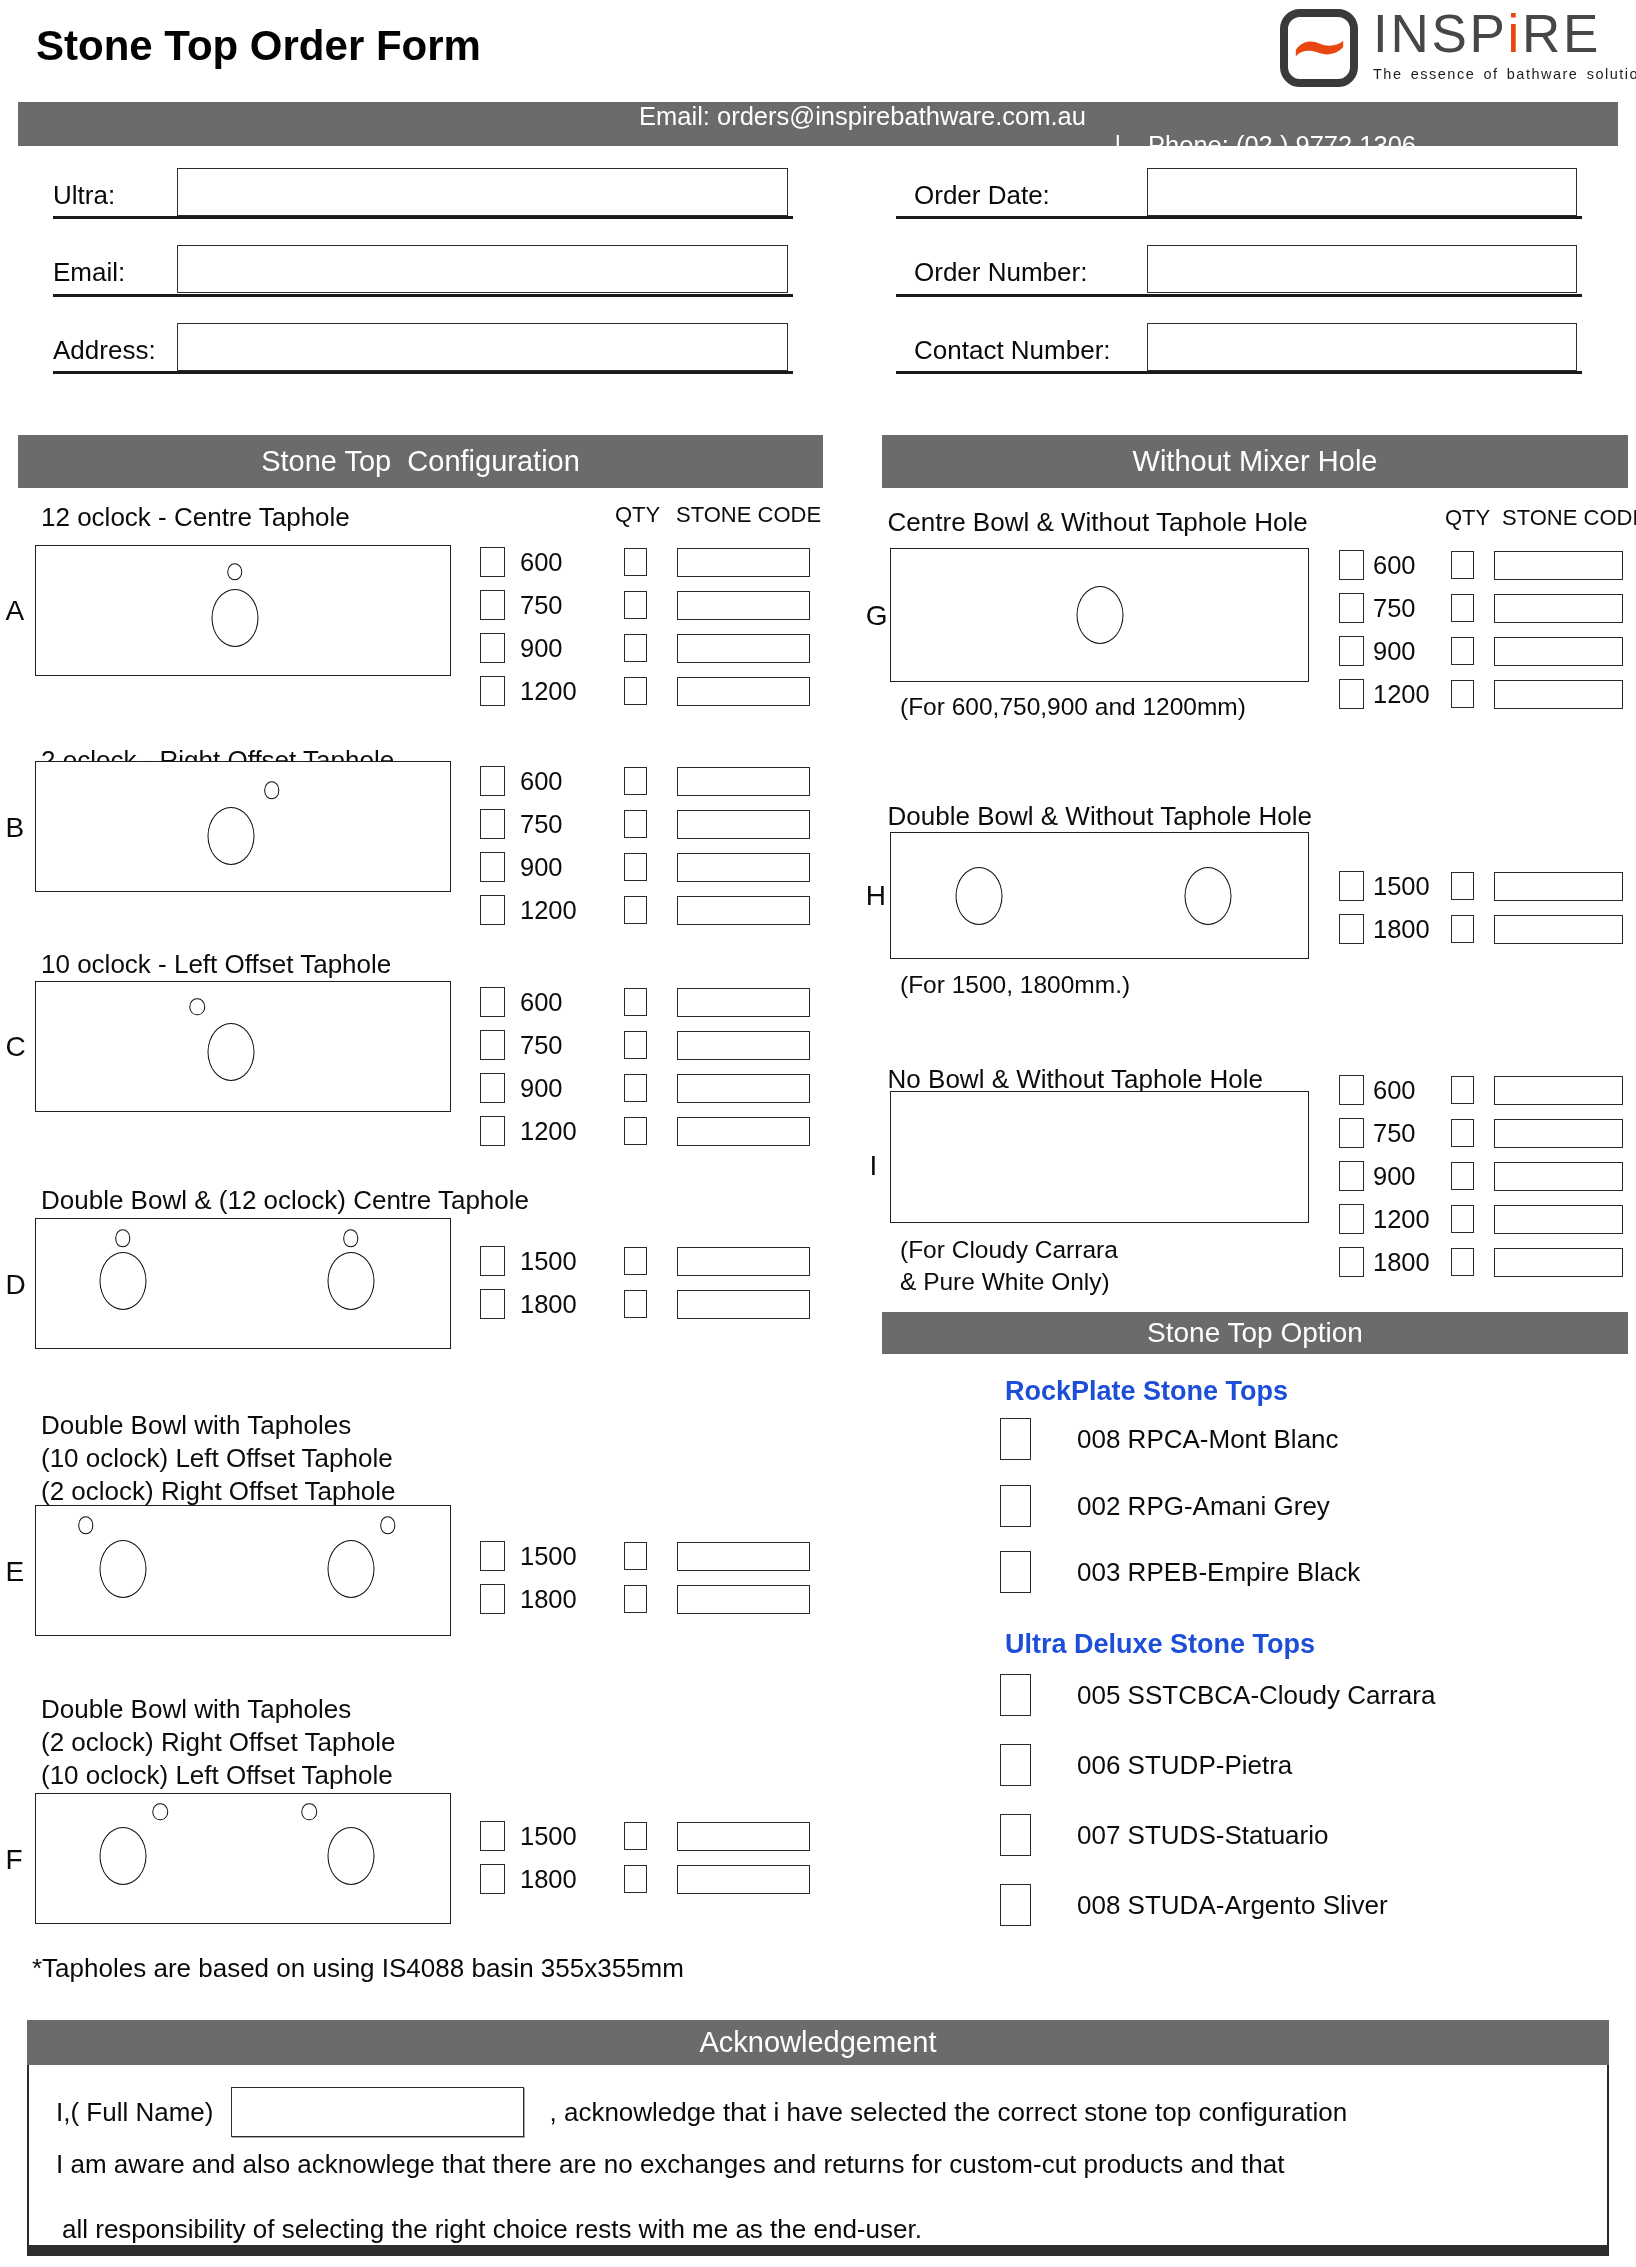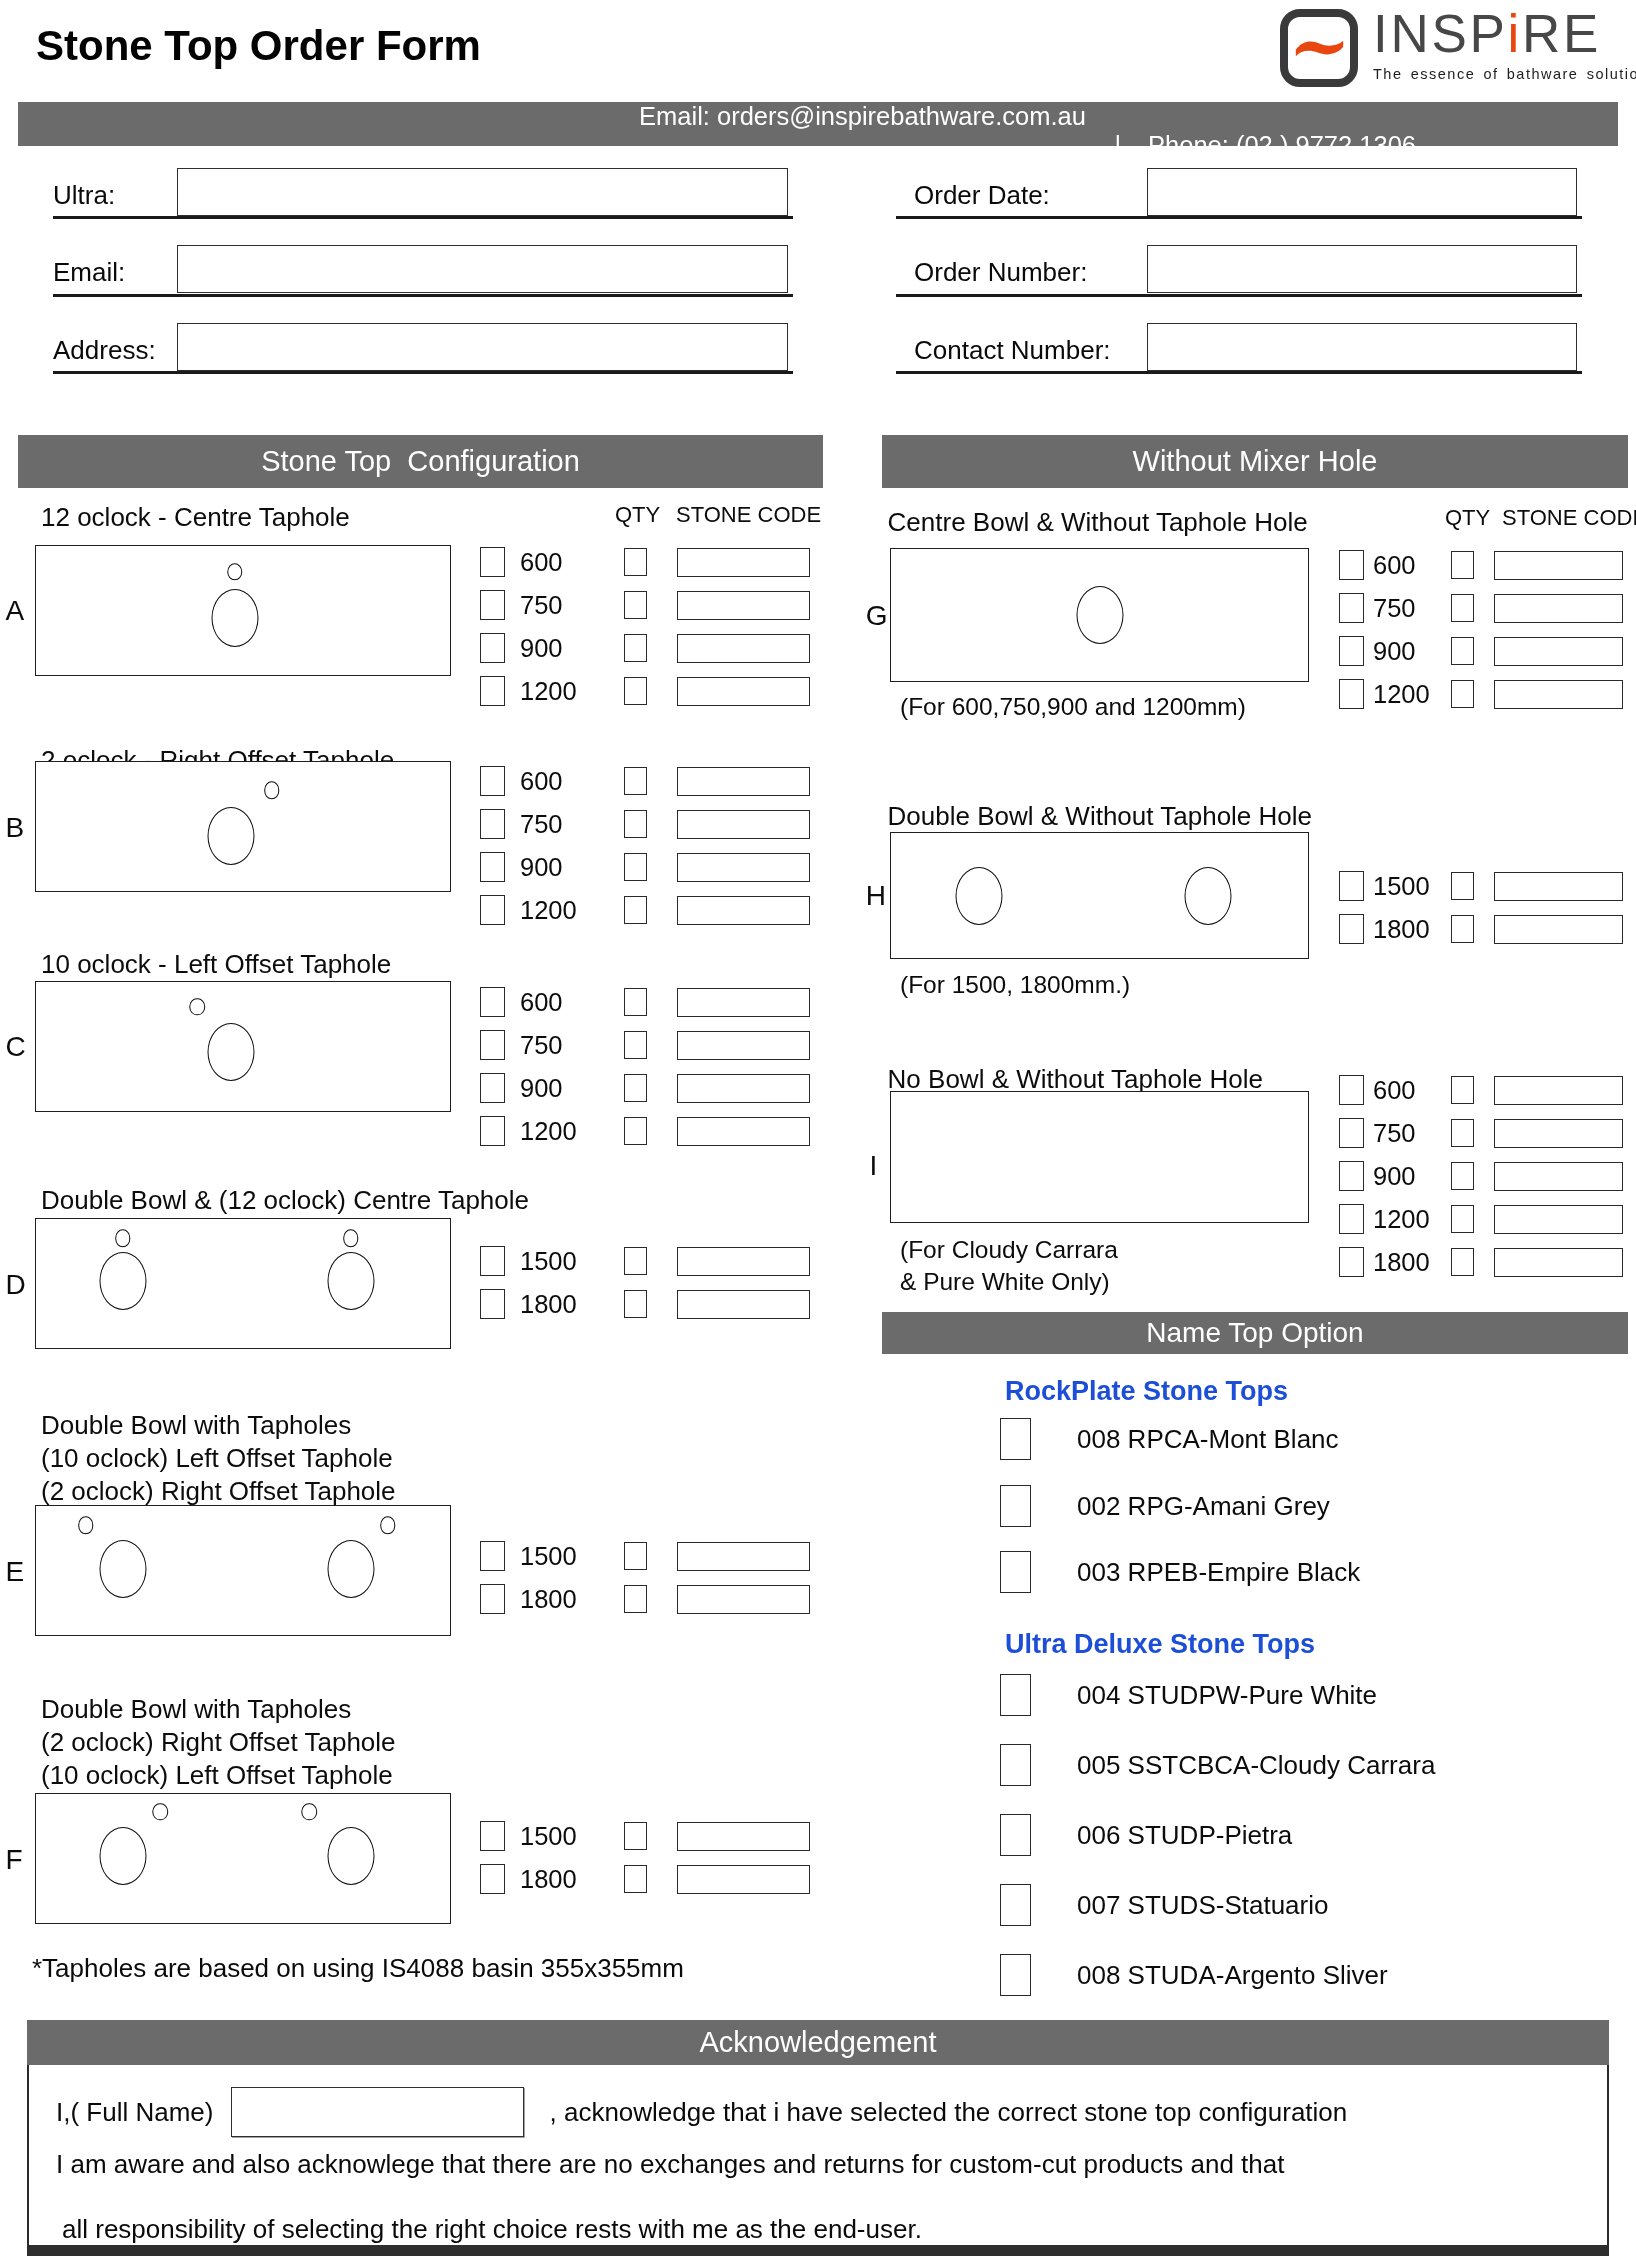--- a/index.html
+++ b/index.html
@@ -491,21 +491,21 @@
           <span class="chk size-chk"></span>
           <span class="size-label">1800</span>
           <span class="chk qty-chk"></span>
           <span class="code-box"></span>
         </div>
 
     </div>
   </div>
 
   <div class="abs graybar" style="left:882px; top:1312px; width:746px; height:42px; font-size:28px;">
-    <span class="centered">Name Top Option</span>
+    <span class="centered">Stone Top Option</span>
   </div>
 
   <div class="abs group-heading" style="left:1005px; top:1376px;">RockPlate Stone Tops</div>
   <div class="abs opt-rows g1" style="left:1000px; top:1418px; width:627px;">
 
       <div class="opt-row">
         <span class="chk"></span>
         <span class="opt-label">008 RPCA-Mont Blanc</span>
       </div>
 
@@ -517,24 +517,20 @@
       <div class="opt-row">
         <span class="chk"></span>
         <span class="opt-label">003 RPEB-Empire Black</span>
       </div>
 
   </div>
 
   <div class="abs group-heading" style="left:1005px; top:1629px;">Ultra Deluxe Stone Tops</div>
   <div class="abs opt-rows g2" style="left:1000px; top:1674px; width:627px;">
 
-      <div class="opt-row">
-        <span class="chk"></span>
-        <span class="opt-label">004 STUDPW-Pure White</span>
-      </div>
 
       <div class="opt-row">
         <span class="chk"></span>
         <span class="opt-label">005 SSTCBCA-Cloudy Carrara</span>
       </div>
 
       <div class="opt-row">
         <span class="chk"></span>
         <span class="opt-label">006 STUDP-Pietra</span>
       </div>

